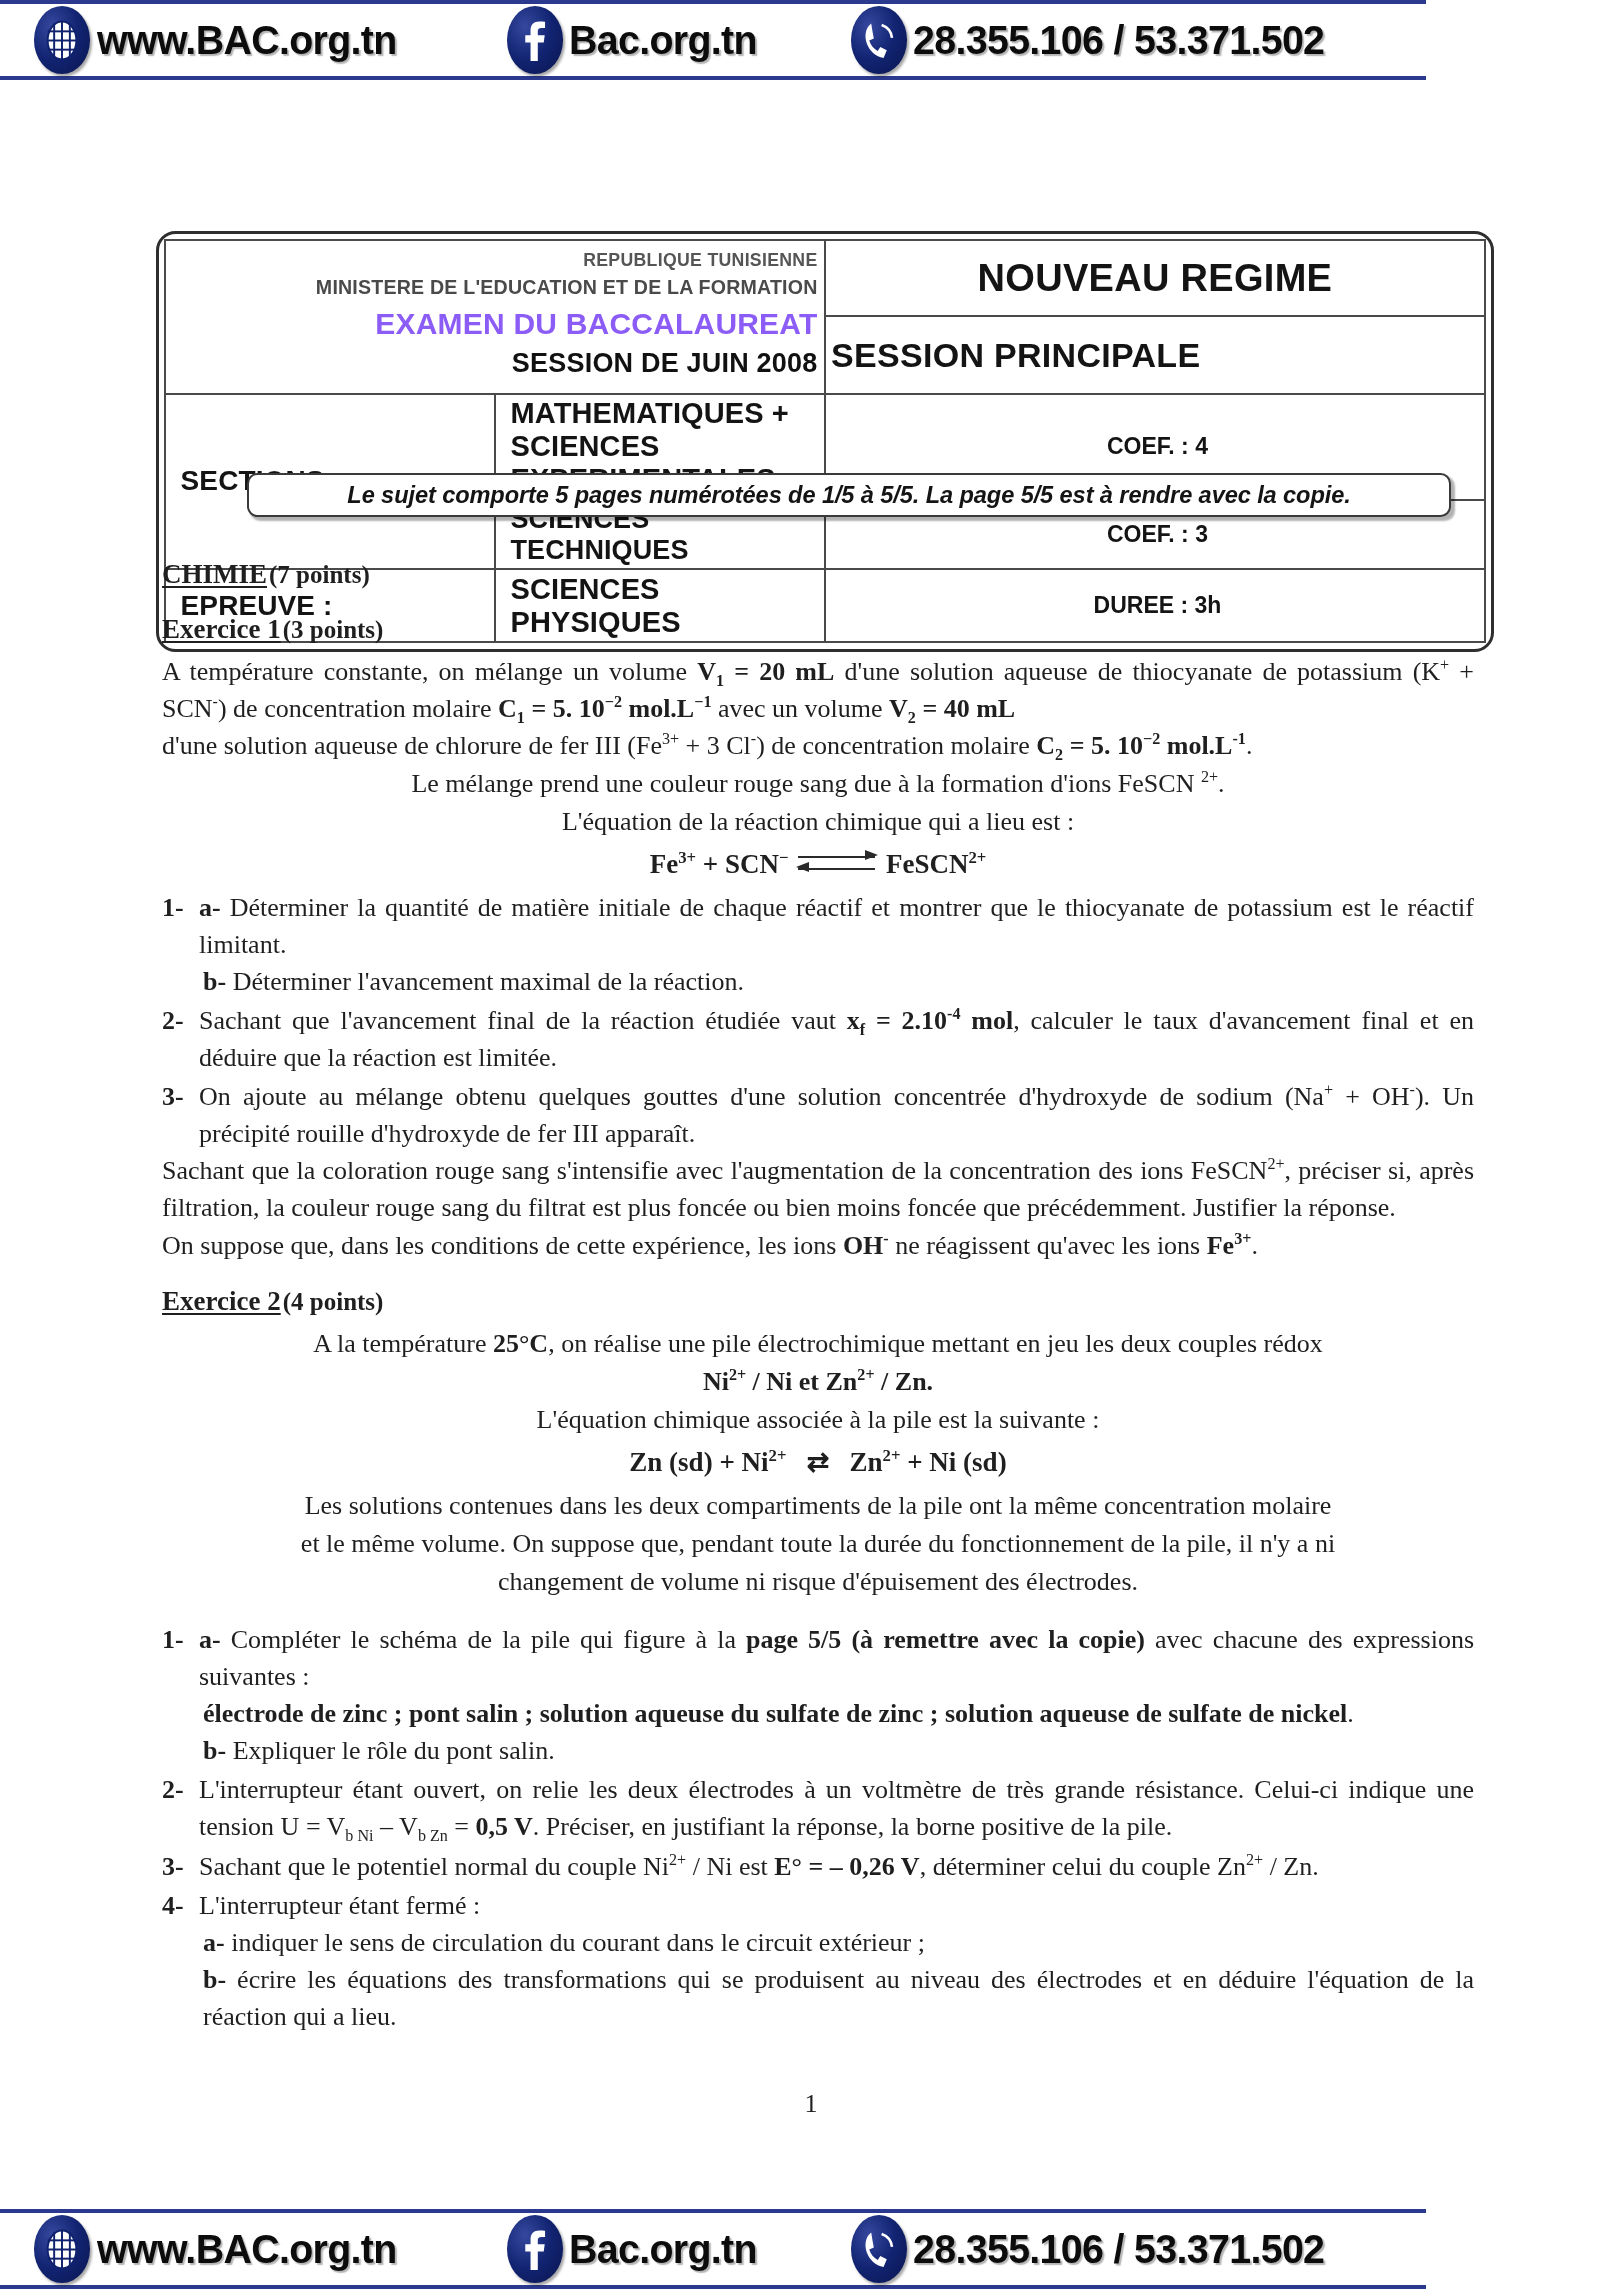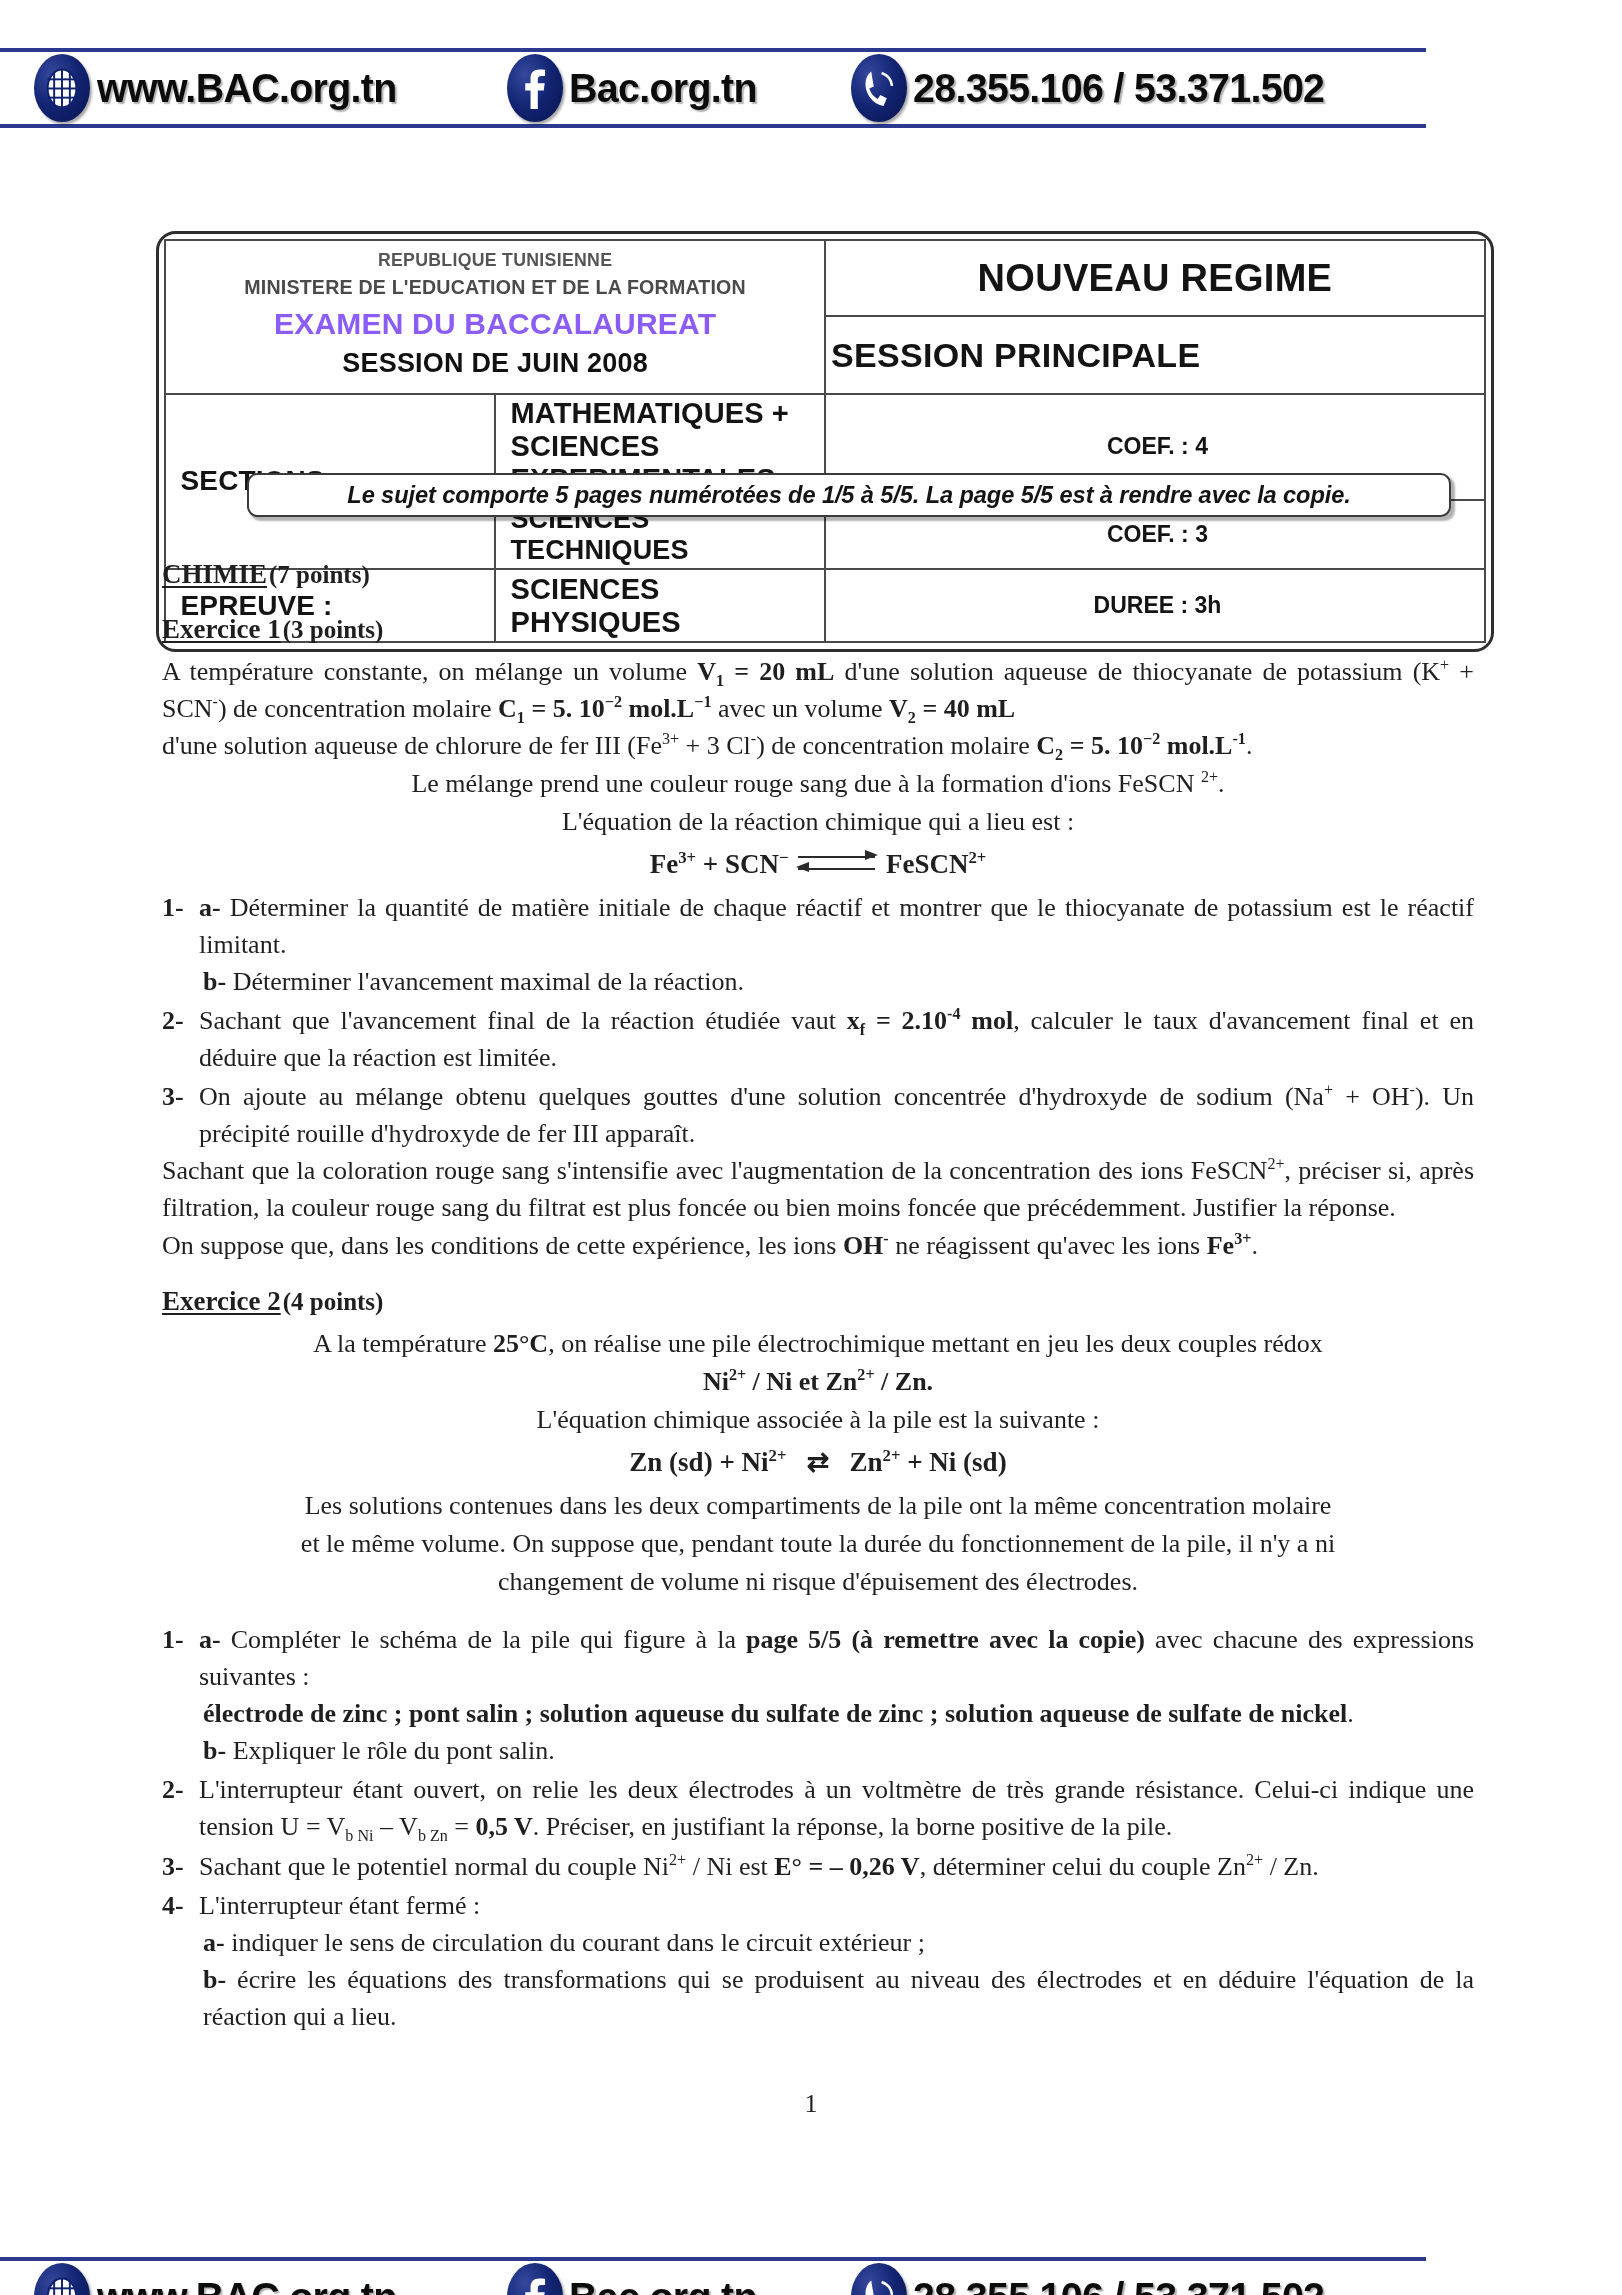--- a/index.html
+++ b/index.html
@@ -21,21 +21,20 @@
     position: absolute;
     left: 0;
     width: 1426px;
     box-sizing: border-box;
     background: #ffffff;
     border-top: 4.6px solid #2b3a8f;
     border-bottom: 4.6px solid #2b3a8f;
     display: flex;
     align-items: center;
     padding-left: 34px;
-    margin-top: 48px;
   }
   .banner-top { top: 0; height: 80px; }
   .banner-bottom { top: 2209px; height: 80px; }
 
   .banner-group {
     display: flex;
     align-items: center;
   }
   .banner-gap-a { width: 98px; }
   .banner-gap-b { width: 86px; }
@@ -96,21 +95,21 @@
   }
   table.exam td {
     border: 2px solid #4a4a4a;
     font-family: "Liberation Sans", sans-serif;
     font-weight: bold;
     color: #141414;
     padding: 2.6px 7.9px;
     vertical-align: middle;
   }
   .cell-ministry {
-    text-align: center;
+    text-align: right;
     padding: 9.2px 6.5px 13px 6.5px !important;
     line-height: 1.22;
     border-radius: 13px;
   }
   .t-rep {
     font-size: 17.7px;
     font-weight: bold;
     color: #555;
     letter-spacing: 0.3px;
   }

